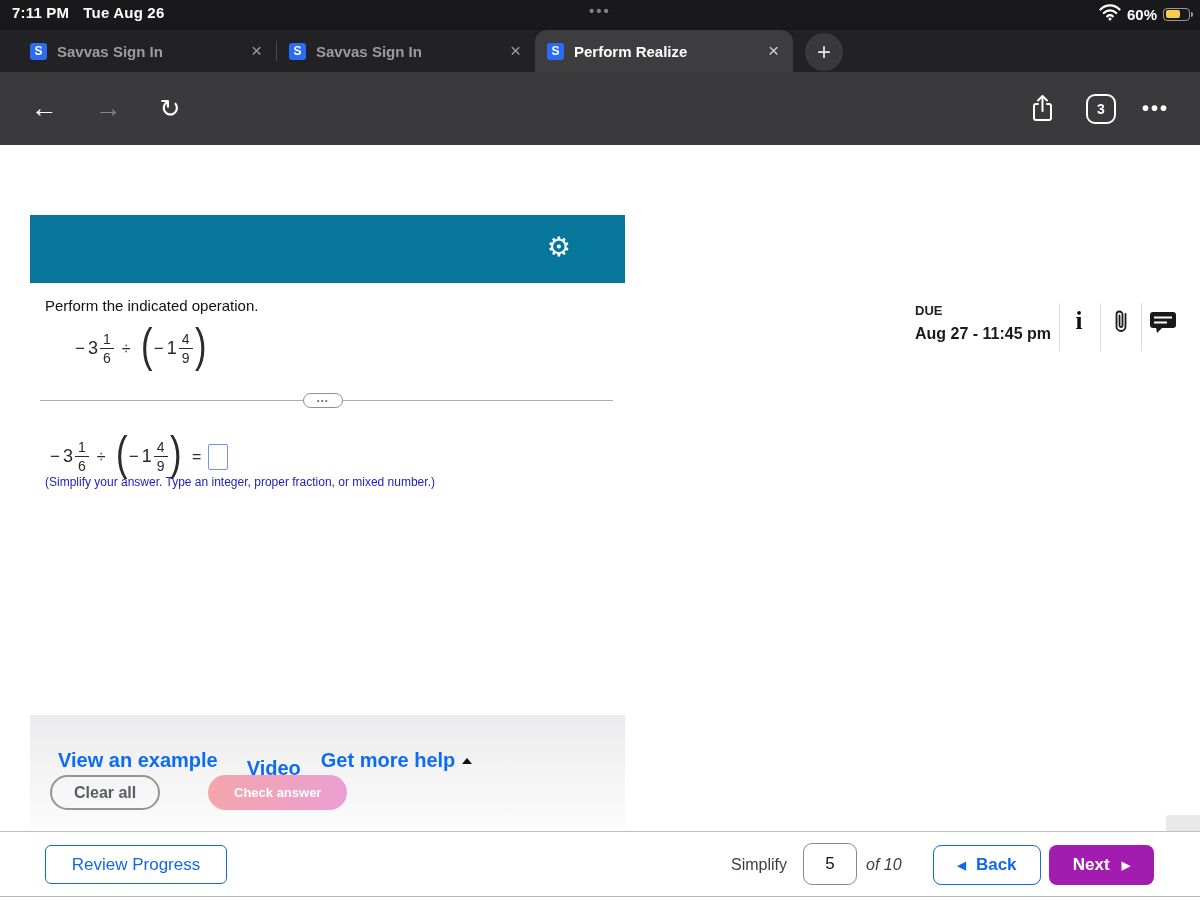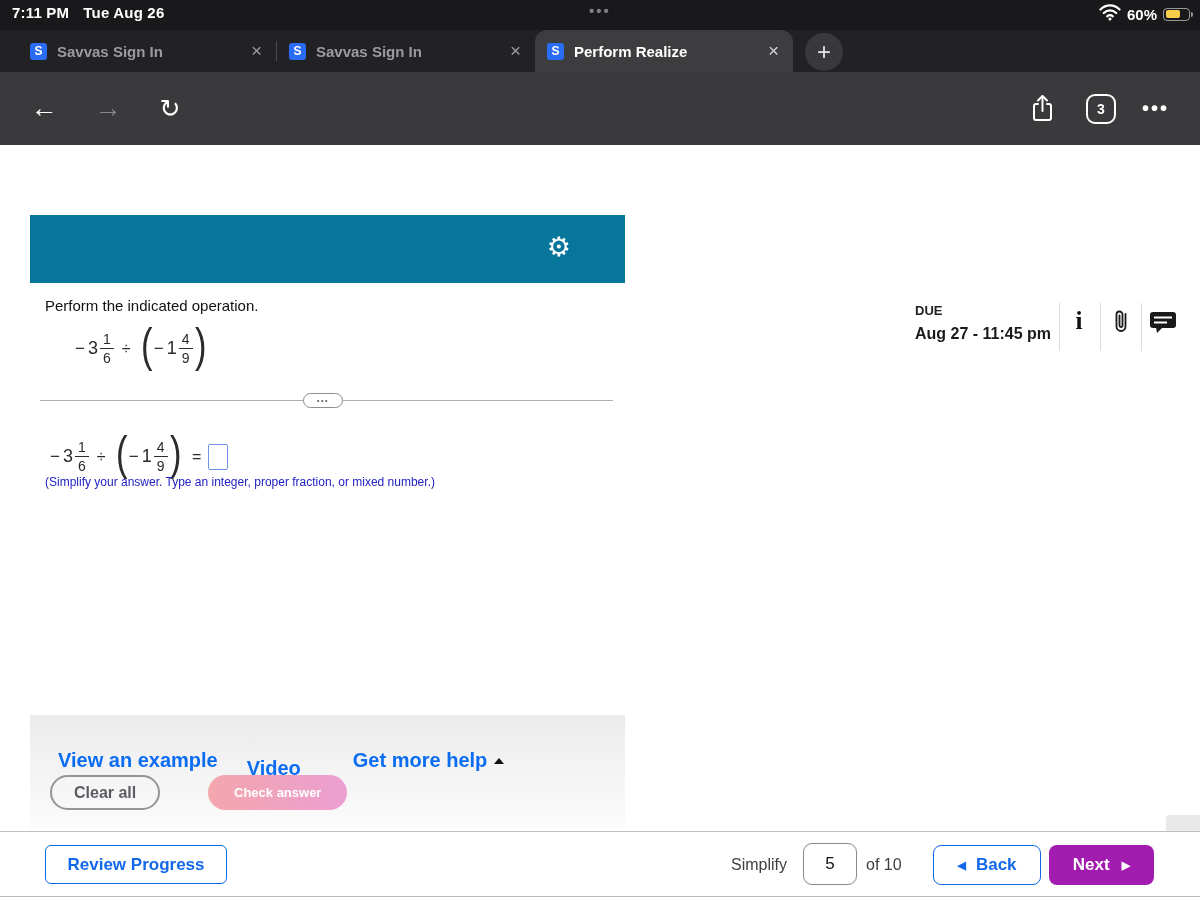--- a/index.html
+++ b/index.html
@@ -68,33 +68,33 @@
   .paren { font-size:46px; font-weight:300; line-height:.9; transform:scaleX(.75); display:inline-block; padding-bottom:6px; }
   .m-eq { font-size:16px; margin:0 7px 0 9px; }
   .ans-box { width:20px; height:26px; border:1.6px solid #6f94e8; border-radius:2px; background:#fff; }
   .expander { position:absolute; left:10px; top:185px; width:573px; border-top:1.3px solid #a9aeb4; }
   .expander-pill { position:absolute; left:263px; top:-8px; width:40px; height:15px; background:#fff; border:1.3px solid #8a8f94; border-radius:8px; color:#5f6368; font-size:7px; letter-spacing:1.5px; text-align:center; line-height:13px; font-weight:700; }
   .simplify { position:absolute; left:15px; top:260px; font-size:12px; }
   .panel-footer { position:absolute; left:0; top:500px; width:595px; height:113px; background:linear-gradient(180deg,#ebebed 0%,#f3f3f4 45%,#fbfbfc 100%); }
   .help-row { position:absolute; left:28px; top:26px; display:flex; align-items:center; }
   .help-link { font-size:20px; font-weight:700; text-decoration:none;text-align:center; }
   .help-link.l2 { margin-left:29px;margin-top:16px; }
-  .help-link.l3 { margin-left:52px; }
+  .help-link.l3 { margin-left:20px; }
   .caret-up { width:0; height:0; border-left:5px solid transparent; border-right:5px solid transparent; border-bottom:6px solid #111; display:inline-block; margin-left:7px; }
   .clear-btn { position:absolute; left:20px; top:60px; height:35px; padding:0 22px; border:2px solid #94949a; border-radius:18px; background:transparent; color:#5a5d62; font-size:16px; font-weight:700; font-family:inherit; }
   .check-btn { position:absolute; left:178px; top:60px; height:35px; padding:0 26px; border:none; border-radius:18px; color:#fff; font-size:13px; font-weight:700; font-family:inherit; }
 
   
   .scroll-corner { position:absolute; right:0; top:815px; width:34px; height:16px; background:#e9e9ea; border-radius:3px 0 0 0; }
   .bb-topline { position:absolute; left:0; top:831px; width:1200px; height:1.4px; background:#bfbfc1; }
   .bb-botline { position:absolute; left:0; top:896px; width:1200px; height:1.4px; background:#b9b9bb; }
-  .review-btn { position:absolute; left:45px; top:845px; width:182px; height:39px; background:#fff; border:1.6px solid #1268e8; border-radius:6px; color:#1268e8; font-size:17px; font-weight:700; font-family:inherit; }
+  .review-btn { position:absolute; left:45px; top:845px; width:182px; height:39px; background:#fff; border:1.6px solid #1268e8; border-radius:6px; color:#1268e8; font-size:17px; font-weight:400; font-family:inherit; }
   .q-label { position:absolute; left:731px; top:845px; height:40px; line-height:40px; font-size:16px; color:#3c4043; }
   .q-input { position:absolute; left:803px; top:843px; width:54px; height:42px; border:1.6px solid #8a8a8e; border-radius:9px; text-align:center; font-size:17px; color:#111; font-family:inherit; background:#fff; }
-  .q-of { position:absolute; left:866px; top:845px; height:40px; line-height:40px; font-size:16px; color:#3c4043; }
+  .q-of { position:absolute; left:866px; top:845px; height:40px; line-height:40px; font-size:16px; color:#3c4043;font-style:italic; }
   .back-btn { position:absolute; left:933px; top:845px; width:108px; height:40px; background:#fff; border:1.6px solid #1268e8; border-radius:8px; color:#1268e8; font-size:17px; font-weight:700; font-family:inherit; display:flex; align-items:center; justify-content:center; gap:10px; }
   .next-btn { position:absolute; left:1049px; top:845px; width:105px; height:40px; border:none; border-radius:8px; color:#fff; font-size:17px; font-weight:700; font-family:inherit; display:flex; align-items:center; justify-content:center; gap:12px; }
   .tri { font-size:11px; line-height:1; }
 </style>
 </head>
 <body>
 
 <div class="screen">
 
   <div class="statusbar">

